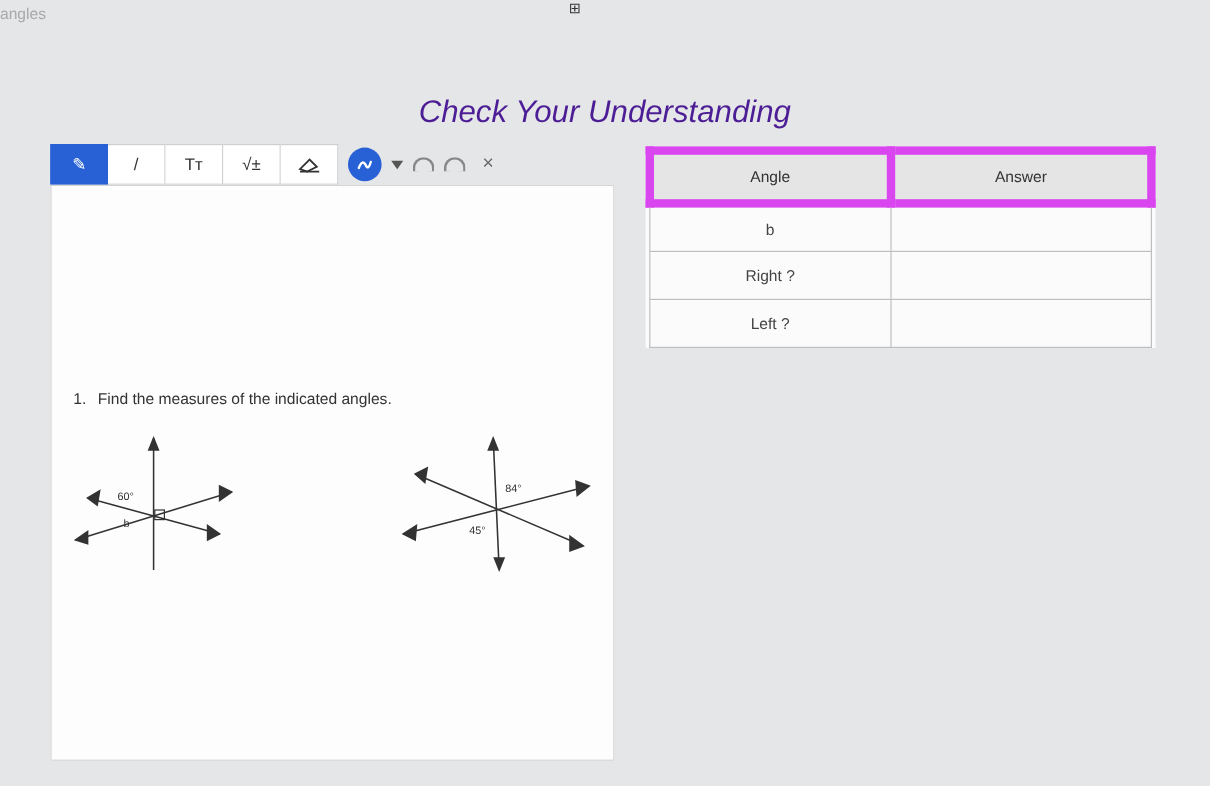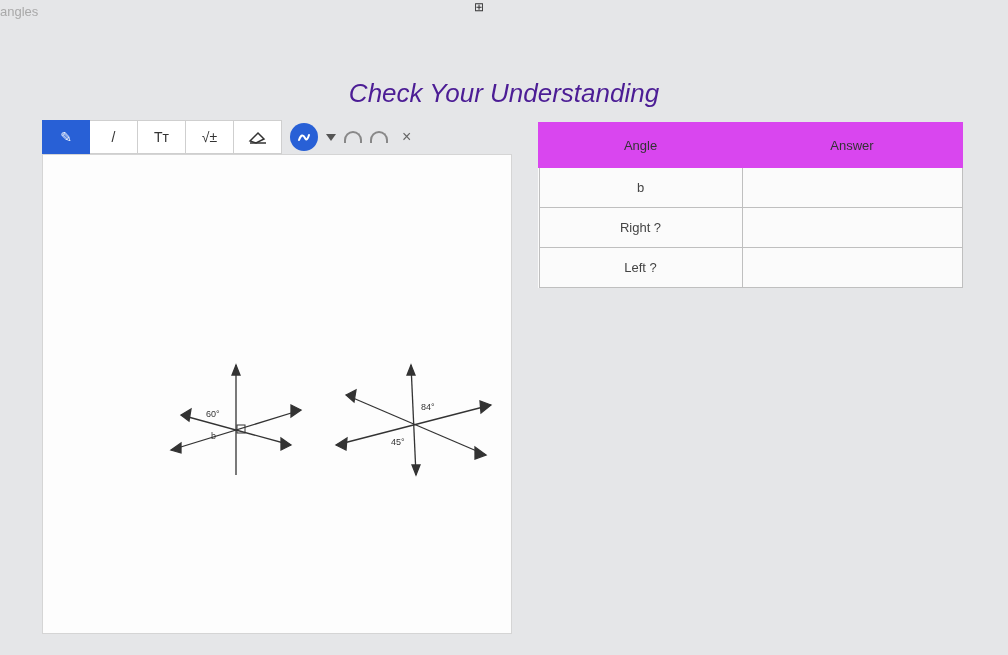--- a/index.html
+++ b/index.html
@@ -108,39 +108,39 @@
       font-size: 13px;
       color: #333;
     }
     .q-num { margin-right: 6px; }
     .figure-row {
       position: absolute;
       top: 200px;
       left: 0;
       width: 100%;
       display: flex;
-      justify-content: flex-end;
+      justify-content: space-between;
     }
     svg.fig { overflow: visible; }
     .ans-table {
       position: absolute;
       top: 122px;
       left: 538px;
       width: 425px;
       border: 1px solid #bfbfbf;
       border-collapse: collapse;
       font-size: 13px;
       background: #fbfbfb;
     }
     .ans-table th {
-      background: #d946ef;
+      background: #e5e5e5;
       color: #333;
       font-weight: 400;
       height: 44px;
-      border: 2px solid #d946ef;
+      border: 7px solid #d946ef;
     }
     .ans-table td {
       height: 40px;
       border: 1px solid #bfbfbf;
       text-align: center;
       color: #444;
     }
     .ans-table .col-angle { width: 48%; }
     .ans-table td.clickable { cursor: text; }
   </style>
@@ -170,20 +170,24 @@
       </svg>
     </div>
     <div class="caret-down"></div>
     <div class="undo-arc"></div>
     <div class="redo-arc"></div>
     <div class="close-x">×</div>
   </div>
 </div>
 
 <div class="canvas">
+  <div class="question">
+    <span class="q-num">1.</span>
+    <span>Find the measures of the indicated angles.</span>
+  </div>
   <div class="figure-row">
     <svg class="fig" width="170" height="130">
       <g stroke="#333" stroke-width="1.3">
         <line x1="85" y1="10" x2="85" y2="120"></line>
         <line x1="20" y1="95" x2="150" y2="55"></line>
         <line x1="30" y1="60" x2="140" y2="90"></line>
         <polygon points="85,10 81,20 89,20" fill="#333"></polygon>
         <polygon points="20,95 30,88 30,98" fill="#333"></polygon>
         <polygon points="150,55 140,50 140,62" fill="#333"></polygon>
         <polygon points="30,60 40,54 38,66" fill="#333"></polygon>

